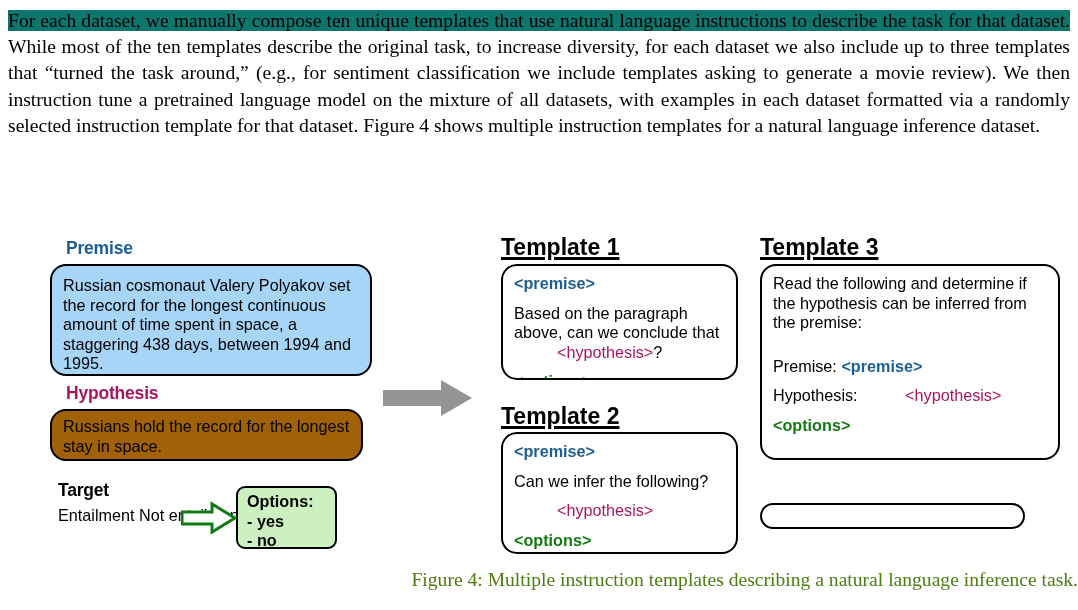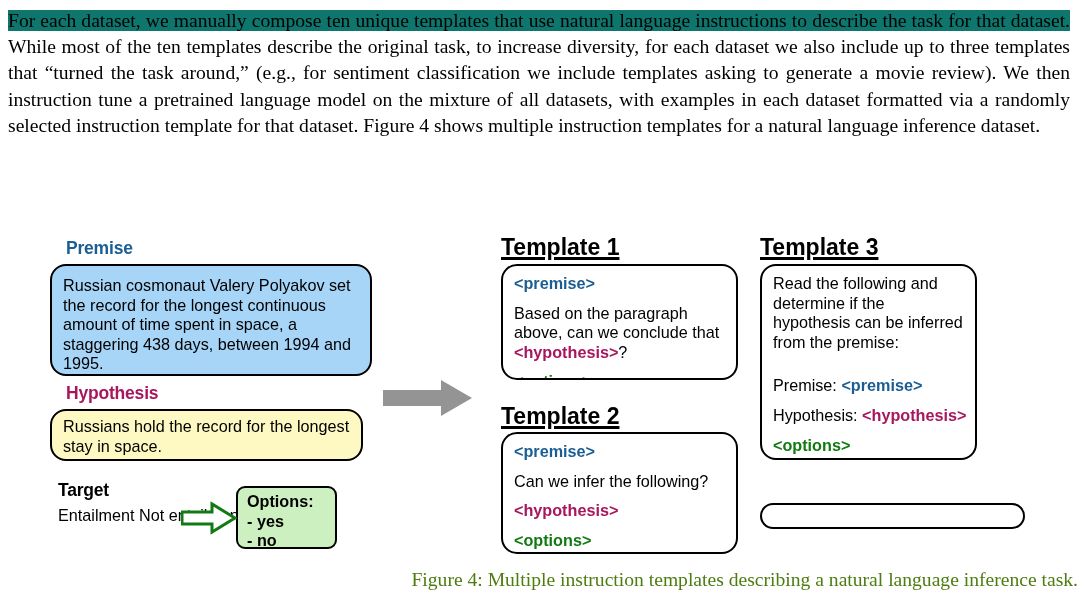--- a/index.html
+++ b/index.html
@@ -73,39 +73,39 @@
     font-size: 16.2px;
     line-height: 19.6px;
     color: #000;
     overflow: hidden;
   }
   .box.plain { background: #ffffff; }
 
   .box .ln { display: block; white-space: nowrap; font-weight: bold; }
 
   .c-blue   { color: #1b5e93; font-weight: bold; }
-  .c-pink   { color: #a8175e; font-weight: bold; }
+  .c-pink   { color: #a8175e; font-weight: normal; margin-left: 43px; }
   .c-green  { color: #127a12; font-weight: bold; }
   .c-black  { color: #000; }
 
   .tpl-body { padding: 8px 10px 0 11px; }
   .tpl-body .para { margin: 0 0 0 0; white-space: normal; }
   .tpl-body .gap { height: 10px; }
 
   
   #premise-label { left: 66px; top: 10px; color: #1b5e93; }
   #premise-box {
     left: 50px; top: 36px; width: 322px; height: 112px;
     background: #a7d5f7;
     padding: 10px 10px 0 11px;
   }
   #hypothesis-label { left: 66px; top: 155px; color: #a8175e; }
   #hypothesis-box {
     left: 50px; top: 181px; width: 313px; height: 52px;
-    background: #fef9c3;
+    background: #a16207;
     padding: 6px 10px 0 11px;
   }
   #target-label { left: 58px; top: 252px; color: #000; }
   #target-values {
     position: absolute;
     left: 58px; top: 277px;
     font-family: "Liberation Sans", sans-serif;
     font-size: 16.2px;
     line-height: 20px;
     color: #000;
@@ -124,21 +124,21 @@
   #green-arrow { position: absolute; left: 181px; top: 273px; }
 
   
   #tpl1-title { left: 501px; top: 6px; }
   #tpl1-box  { left: 501px; top: 36px; width: 237px; height: 116px; }
   #tpl2-title { left: 501px; top: 175px; }
   #tpl2-box  { left: 501px; top: 204px; width: 237px; height: 122px; }
 
   
   #tpl3-title { left: 760px; top: 6px; }
-  #tpl3-box  { left: 760px; top: 36px; width: 217px; height: 196px; }
+  #tpl3-box  { left: 760px; top: 36px; width: 300px; height: 196px; }
   #tpl4-title { left: 760px; top: 245px; }
   #tpl4-box  { left: 760px; top: 275px; width: 265px; height: 26px; border-radius: 14px; }
 
   
   #caption {
     position: absolute;
     left: 0;
     top: 568px;
     width: 1078px;
     text-align: right;

